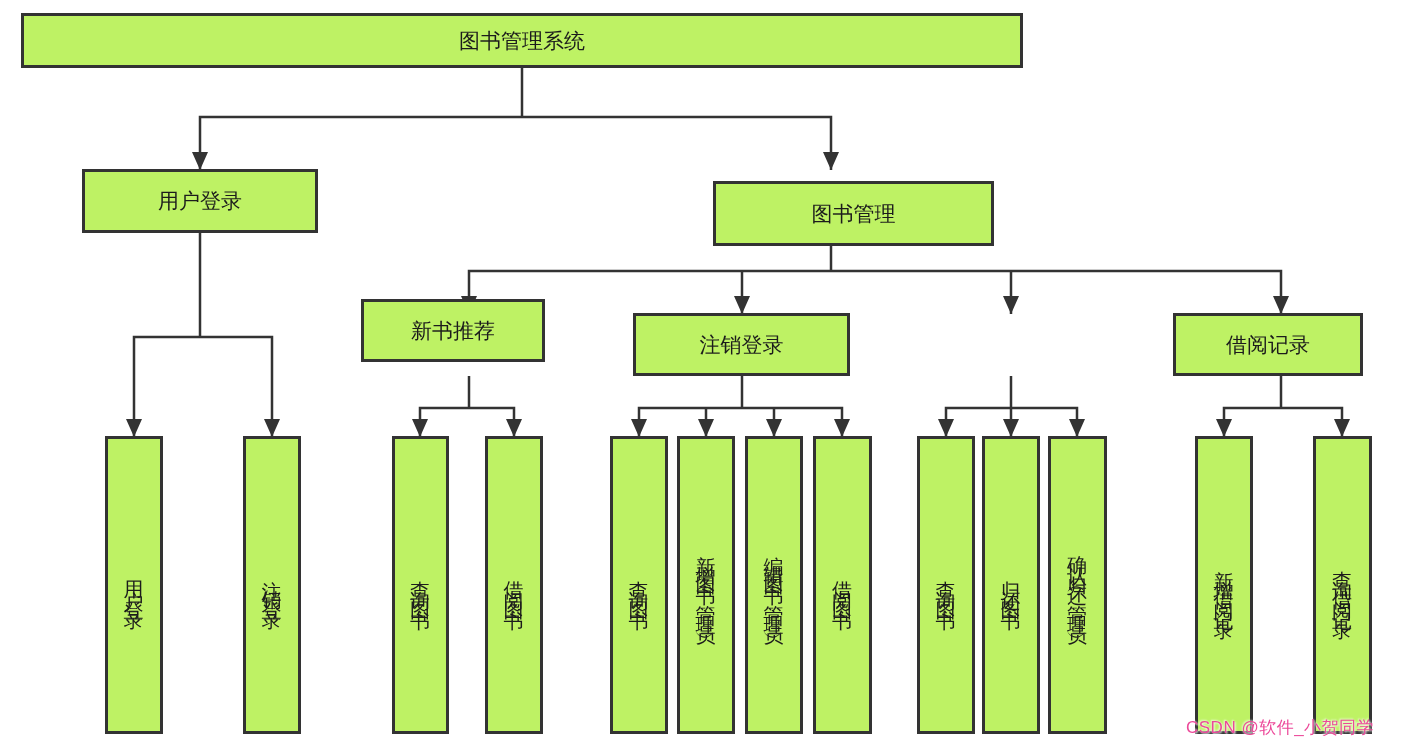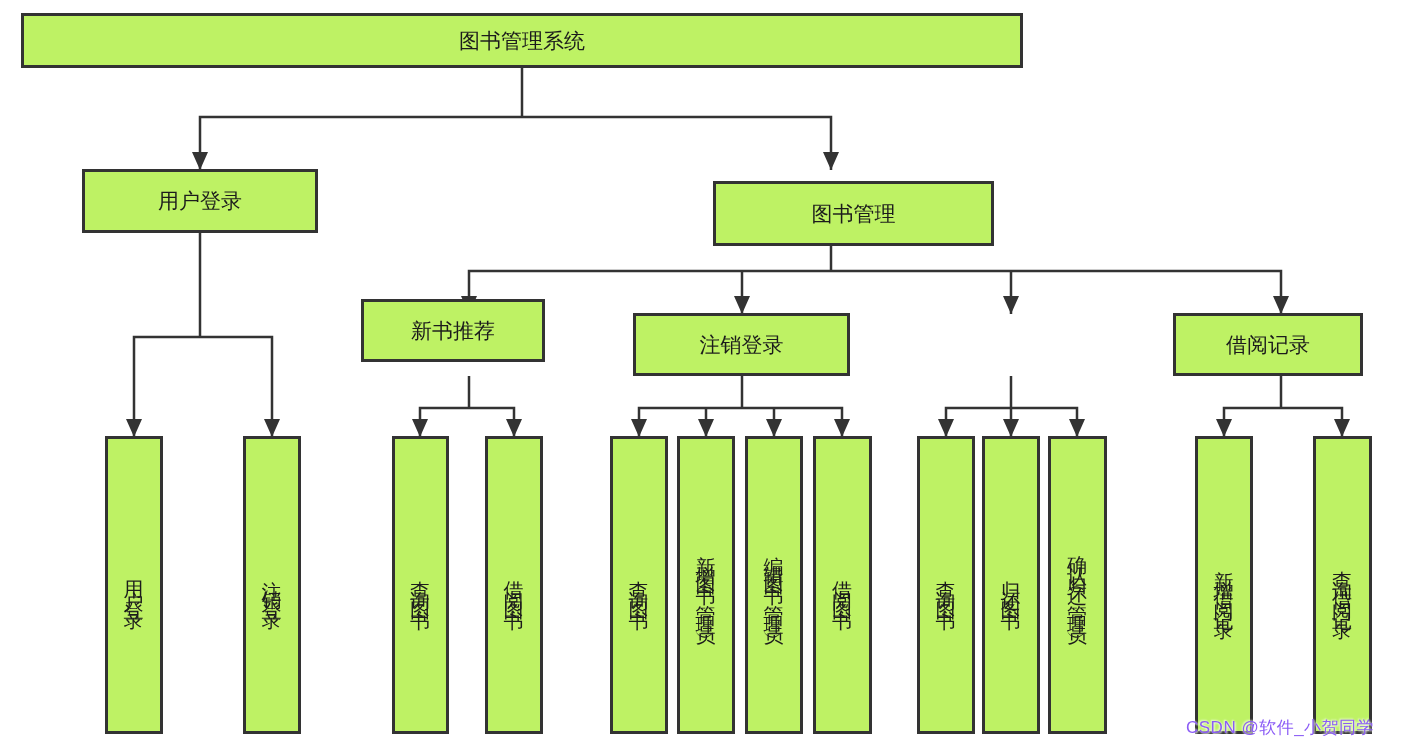--- a/index.html
+++ b/index.html
@@ -15,21 +15,21 @@
     font-size:21px;color:#1c1c1c;white-space:nowrap;
     z-index:2;
   }
   .leaf{
     writing-mode:vertical-rl;text-orientation:mixed;
     font-size:20px;letter-spacing:10px;line-height:1;
     white-space:normal;
   }
   .watermark{
     position:absolute;left:1186px;top:716px;z-index:5;
-    font-size:17px;color:#8b5cf6;letter-spacing:0.5px;
+    font-size:17px;color:#ec4899;letter-spacing:0.5px;
     text-shadow:1px 1px 2px rgba(255,255,255,0.95), -1px -1px 2px rgba(255,255,255,0.85);
   }
 </style>
 </head>
 <body>
 
 <div class="stage">
 
   <svg class="connectors" width="1405" height="747" viewBox="0 0 1405 747" xmlns="http://www.w3.org/2000/svg">
     <g stroke="#333333" stroke-width="2.5" fill="none" stroke-linejoin="miter">

